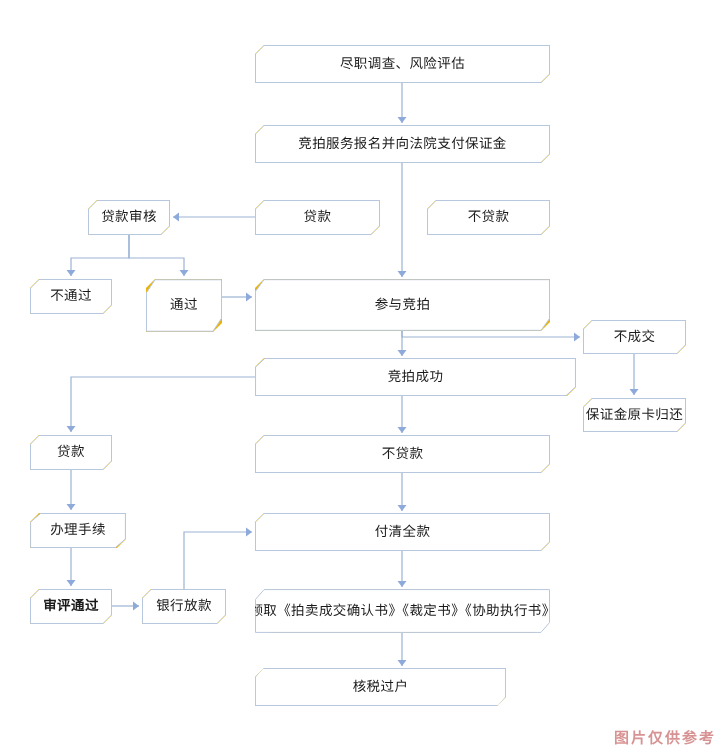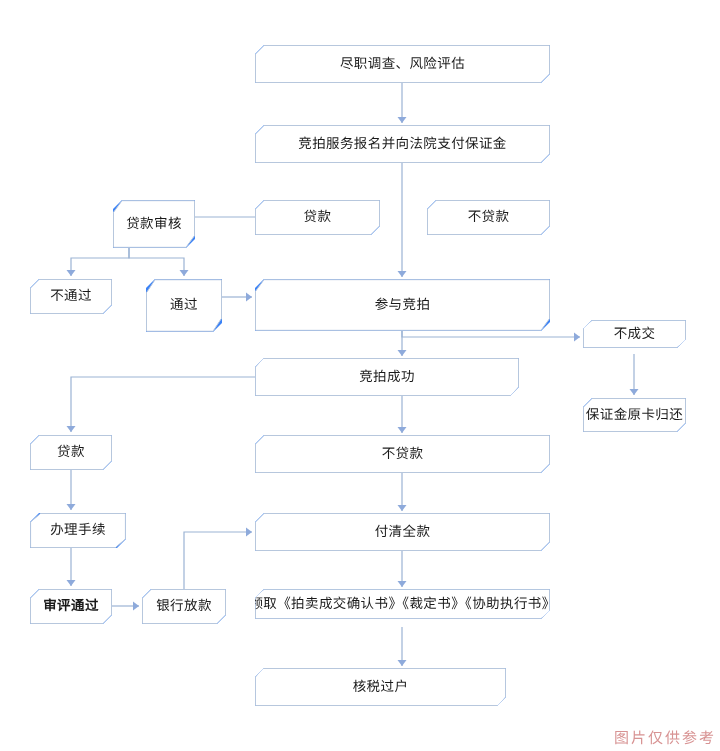--- a/index.html
+++ b/index.html
@@ -22,21 +22,21 @@
     position: absolute;
     left: 0;
     top: 0;
     width: 720px;
     height: 751px;
     pointer-events: none;
   }
   .node {
     position: absolute;
     box-sizing: border-box;
-    background: #3b82f6;
+    background: #eab308;
     color: #1a1a1a;
     font-size: 13.5px;
     line-height: 1.2;
     letter-spacing: 0.4px;
     display: flex;
     align-items: center;
     justify-content: center;
     text-align: center;
     white-space: nowrap;
     
@@ -55,21 +55,21 @@
     z-index: 1;
     overflow: visible;
   }
   .watermark {
     position: absolute;
     font-size: 15px;
     letter-spacing: 2px;
     color: #c96a6a;
     opacity: 0.72;
     white-space: nowrap;
-    font-weight: normal;
+    font-weight: bold;
   }
 </style>
 </head>
 <body>
 
 <div id="canvas">
 
   <svg id="edges" viewBox="0 0 720 751" xmlns="http://www.w3.org/2000/svg">
       <g>
         <polyline points="402,83 402,123" fill="none" stroke="#9bb3d4" stroke-width="1.2" stroke-linejoin="miter"></polyline>
@@ -151,21 +151,21 @@
           <path d="M 9 0.5 L 294.5 0.5 L 294.5 29 L 286 37.5 L 0.5 37.5 L 0.5 9 Z" fill="#ffffff" stroke="#b7c7dd" stroke-width="1" vector-effect="non-scaling-stroke"></path>
         </svg>
         <span class="label">尽职调查、风险评估</span>
       </div>
       <div class="node" style="left: 255px; top: 125px; width: 295px; height: 38px; color: rgb(26, 26, 26);">
         <svg class="outline" viewBox="0 0 295 38" preserveAspectRatio="none">
           <path d="M 9 0.5 L 294.5 0.5 L 294.5 29 L 286 37.5 L 0.5 37.5 L 0.5 9 Z" fill="#ffffff" stroke="#b7c7dd" stroke-width="1" vector-effect="non-scaling-stroke"></path>
         </svg>
         <span class="label">竞拍服务报名并向法院支付保证金</span>
       </div>
-      <div class="node" style="left: 88px; top: 200px; width: 82px; height: 48px; color: rgb(26, 26, 26); margin-left: 25px;">
+      <div class="node" style="left: 88px; top: 200px; width: 82px; height: 35px; color: rgb(26, 26, 26);">
         <svg class="outline" viewBox="0 0 82 35" preserveAspectRatio="none">
           <path d="M 9 0.5 L 81.5 0.5 L 81.5 26 L 73 34.5 L 0.5 34.5 L 0.5 9 Z" fill="#ffffff" stroke="#b7c7dd" stroke-width="1" vector-effect="non-scaling-stroke"></path>
         </svg>
         <span class="label">贷款审核</span>
       </div>
       <div class="node" style="left: 255px; top: 200px; width: 125px; height: 35px; color: rgb(26, 26, 26);">
         <svg class="outline" viewBox="0 0 125 35" preserveAspectRatio="none">
           <path d="M 9 0.5 L 124.5 0.5 L 124.5 26 L 116 34.5 L 0.5 34.5 L 0.5 9 Z" fill="#ffffff" stroke="#b7c7dd" stroke-width="1" vector-effect="non-scaling-stroke"></path>
         </svg>
         <span class="label">贷款</span>
@@ -187,27 +187,27 @@
           <path d="M 9 0.5 L 75.5 0.5 L 75.5 26 L 67 34.5 L 0.5 34.5 L 0.5 9 Z" fill="#ffffff" stroke="#b7c7dd" stroke-width="1" vector-effect="non-scaling-stroke"></path>
         </svg>
         <span class="label">通过</span>
       </div>
       <div class="node" style="left: 255px; top: 279px; width: 295px; height: 52px; color: rgb(26, 26, 26);">
         <svg class="outline" viewBox="0 0 295 38" preserveAspectRatio="none">
           <path d="M 9 0.5 L 294.5 0.5 L 294.5 29 L 286 37.5 L 0.5 37.5 L 0.5 9 Z" fill="#ffffff" stroke="#b7c7dd" stroke-width="1" vector-effect="non-scaling-stroke"></path>
         </svg>
         <span class="label">参与竞拍</span>
       </div>
-      <div class="node" style="left: 583px; top: 320px; width: 103px; height: 28px; color: rgb(26, 26, 26);">
+      <div class="node" style="left: 583px; top: 320px; width: 103px; height: 34px; color: rgb(26, 26, 26);">
         <svg class="outline" viewBox="0 0 103 34" preserveAspectRatio="none">
           <path d="M 9 0.5 L 102.5 0.5 L 102.5 25 L 94 33.5 L 0.5 33.5 L 0.5 9 Z" fill="#ffffff" stroke="#b7c7dd" stroke-width="1" vector-effect="non-scaling-stroke"></path>
         </svg>
         <span class="label">不成交</span>
       </div>
-      <div class="node" style="left: 255px; top: 358px; width: 264px; height: 38px; color: rgb(26, 26, 26);">
+      <div class="node" style="left: 255px; top: 358px; width: 321px; height: 38px; color: rgb(26, 26, 26);">
         <svg class="outline" viewBox="0 0 295 38" preserveAspectRatio="none">
           <path d="M 9 0.5 L 294.5 0.5 L 294.5 29 L 286 37.5 L 0.5 37.5 L 0.5 9 Z" fill="#ffffff" stroke="#b7c7dd" stroke-width="1" vector-effect="non-scaling-stroke"></path>
         </svg>
         <span class="label">竞拍成功</span>
       </div>
       <div class="node" style="left: 583px; top: 398px; width: 103px; height: 34px; color: rgb(26, 26, 26); justify-content: center;">
         <svg class="outline" viewBox="0 0 103 34" preserveAspectRatio="none">
           <path d="M 9 0.5 L 102.5 0.5 L 102.5 25 L 94 33.5 L 0.5 33.5 L 0.5 9 Z" fill="#ffffff" stroke="#b7c7dd" stroke-width="1" vector-effect="non-scaling-stroke"></path>
         </svg>
         <span class="label">保证金原卡归还</span>
@@ -241,21 +241,21 @@
           <path d="M 9 0.5 L 81.5 0.5 L 81.5 26 L 73 34.5 L 0.5 34.5 L 0.5 9 Z" fill="#ffffff" stroke="#b7c7dd" stroke-width="1" vector-effect="non-scaling-stroke"></path>
         </svg>
         <span class="label">审评通过</span>
       </div>
       <div class="node" style="left: 142px; top: 589px; width: 84px; height: 35px; color: rgb(26, 26, 26);">
         <svg class="outline" viewBox="0 0 84 35" preserveAspectRatio="none">
           <path d="M 9 0.5 L 83.5 0.5 L 83.5 26 L 75 34.5 L 0.5 34.5 L 0.5 9 Z" fill="#ffffff" stroke="#b7c7dd" stroke-width="1" vector-effect="non-scaling-stroke"></path>
         </svg>
         <span class="label">银行放款</span>
       </div>
-      <div class="node" style="left: 255px; top: 589px; width: 295px; height: 30px; color: rgb(26, 26, 26);">
+      <div class="node" style="left: 255px; top: 589px; width: 295px; height: 44px; color: rgb(26, 26, 26); border-radius: 18px;">
         <svg class="outline" viewBox="0 0 295 38" preserveAspectRatio="none">
           <path d="M 9 0.5 L 294.5 0.5 L 294.5 29 L 286 37.5 L 0.5 37.5 L 0.5 9 Z" fill="#ffffff" stroke="#b7c7dd" stroke-width="1" vector-effect="non-scaling-stroke"></path>
         </svg>
         <span class="label">领取《拍卖成交确认书》《裁定书》《协助执行书》</span>
       </div>
       <div class="node" style="left: 255px; top: 668px; width: 251px; height: 38px; color: rgb(26, 26, 26);">
         <svg class="outline" viewBox="0 0 295 38" preserveAspectRatio="none">
           <path d="M 9 0.5 L 294.5 0.5 L 294.5 29 L 286 37.5 L 0.5 37.5 L 0.5 9 Z" fill="#ffffff" stroke="#b7c7dd" stroke-width="1" vector-effect="non-scaling-stroke"></path>
         </svg>
         <span class="label">核税过户</span>

